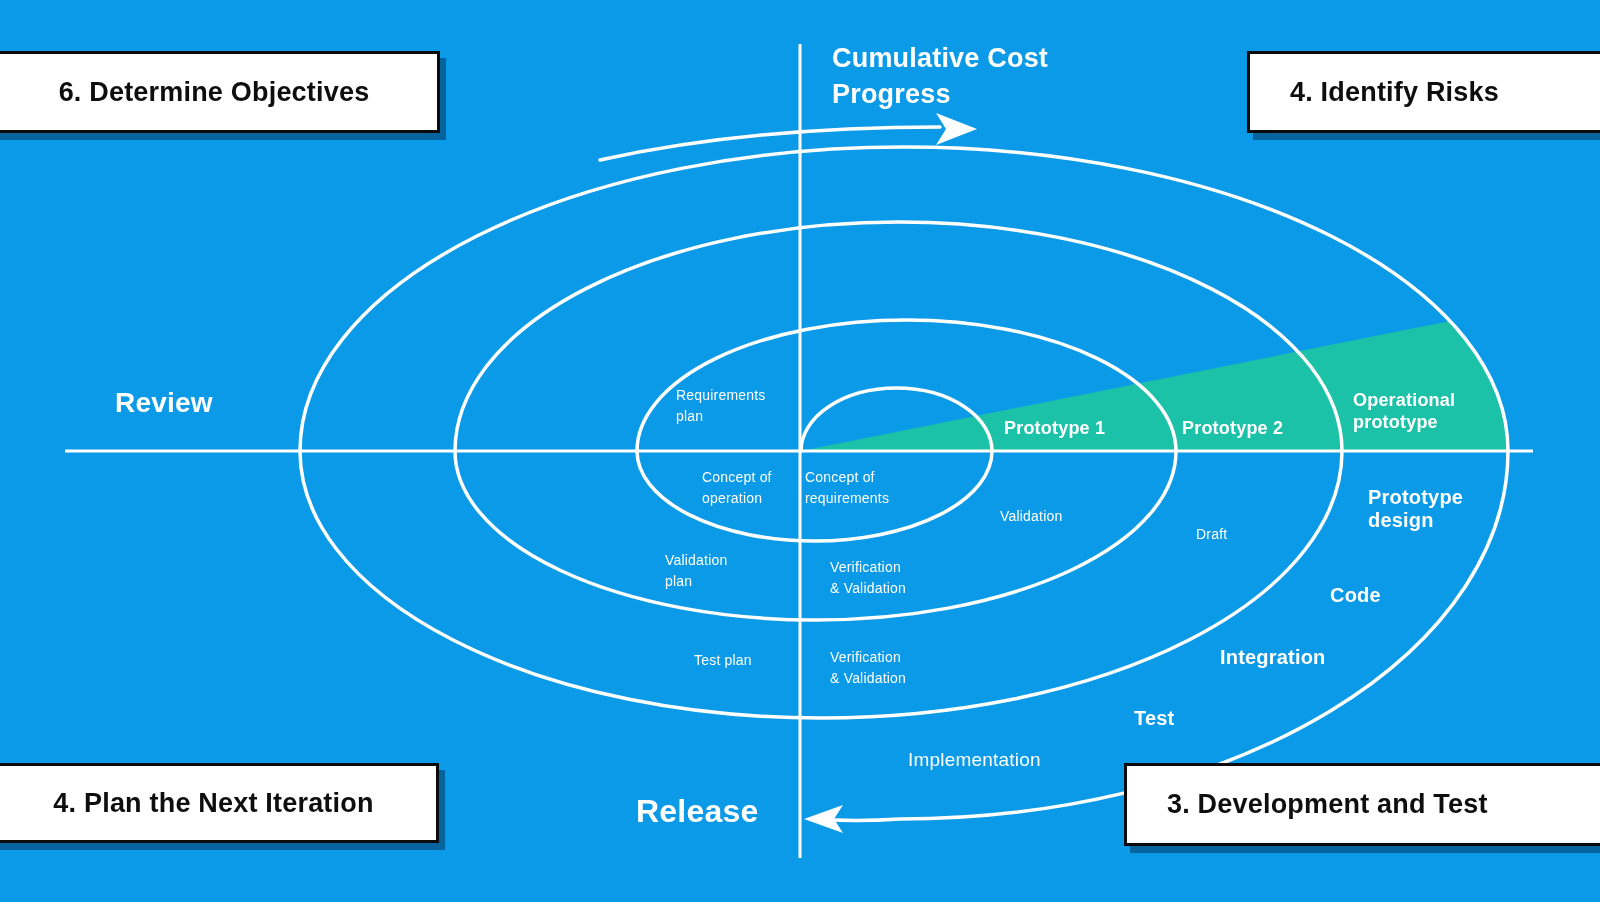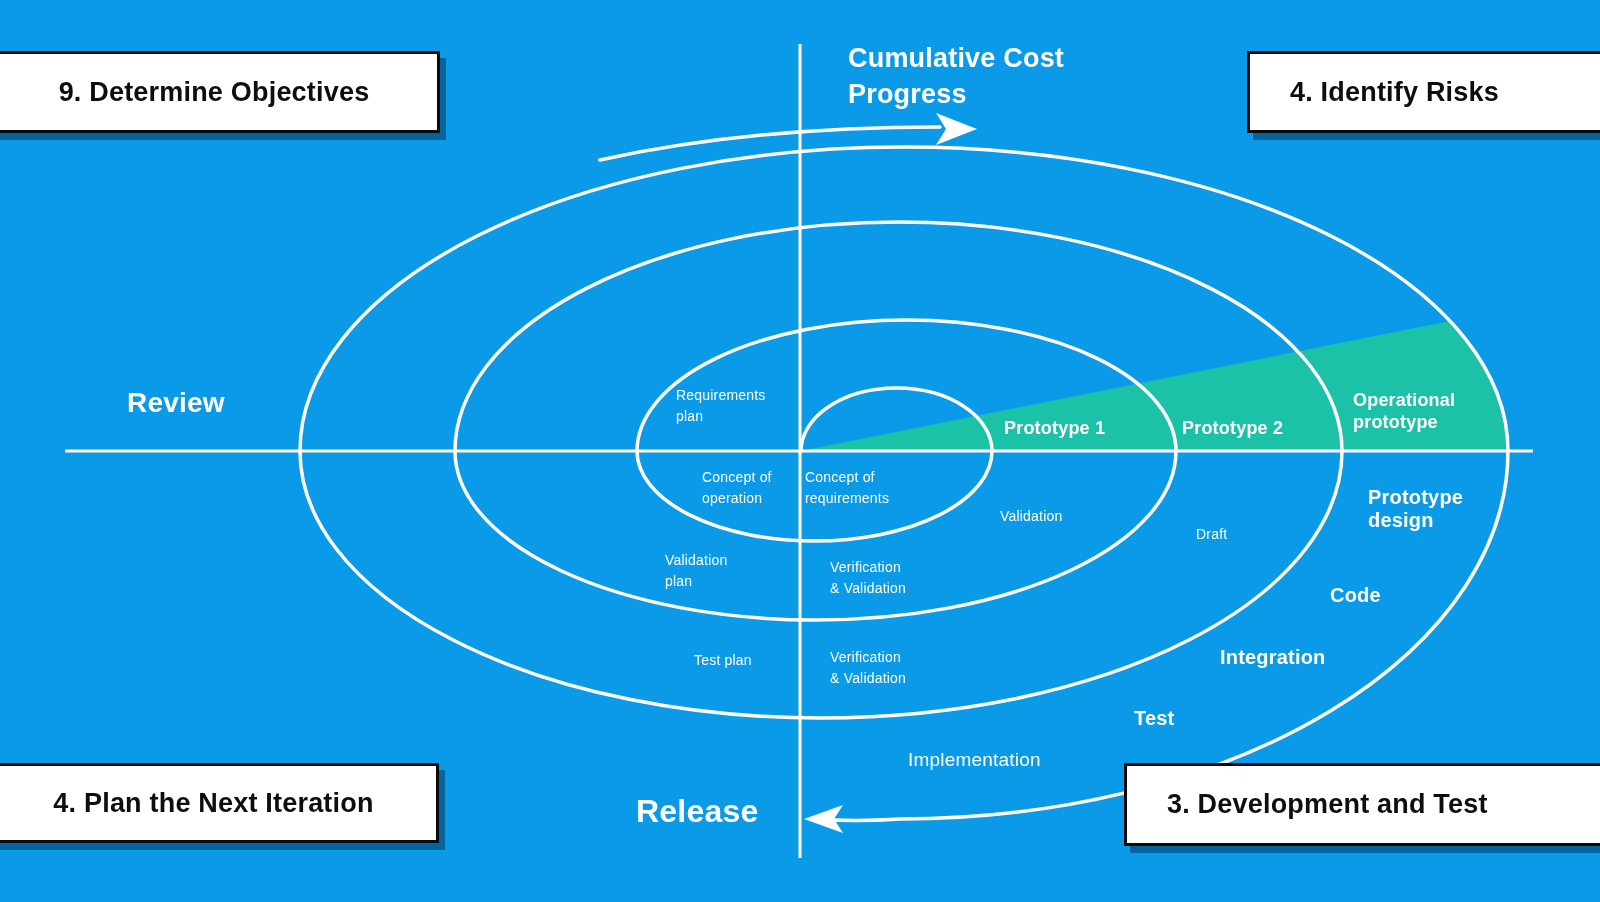--- a/index.html
+++ b/index.html
@@ -19,21 +19,21 @@
   .corner-box.centered{justify-content:center;}
   .corner-box.left-pad{justify-content:flex-start;padding-left:40px;}
   .lbl{
     position:absolute;z-index:2;color:#ffffff;
     white-space:pre-line;letter-spacing:.2px;
   }
   .lbl.small{font-size:14px;font-weight:500;line-height:21px;}
   .lbl.mid{font-size:20px;font-weight:600;line-height:23px;}
   .lbl.proto{font-size:18px;font-weight:700;line-height:22px;}
   .lbl.axis{font-size:28px;font-weight:700;}
-  .lbl.cumulative{font-size:27px;font-weight:700;line-height:36px;margin-left:16px;}
+  .lbl.cumulative{font-size:27px;font-weight:700;line-height:36px;}
 </style>
 </head>
 <body>
 
 <div class="canvas">
 
   <svg class="diagram-svg" width="1600" height="902" viewBox="0 0 1600 902">
 
     <path d="M 801 451 L 1450 321 A 604 304 0 0 1 1508 451 Z" fill="#1CC2A7"></path>
 
@@ -52,35 +52,35 @@
 
     <line x1="65" y1="451" x2="1533" y2="451" stroke="#FFFFFF" stroke-width="3"></line>
 
     <line x1="800" y1="44" x2="800" y2="858" stroke="#FFFFFF" stroke-width="3"></line>
 
     <path d="M 600 160 C 700 138 820 127 940 127" fill="none" stroke="#FFFFFF" stroke-width="3.5" stroke-linecap="round"></path>
     <path d="M 977 129 L 936 113 L 946 129 L 936 145 Z" fill="#FFFFFF"></path>
   </svg>
 
   <div class="corner-box centered" style="left:-12px;top:51px;width:452px;height:82px;">
-    <span>9. Determine Objectives</span>
+    <span>6. Determine Objectives</span>
   </div>
   <div class="corner-box left-pad" style="left:1247px;top:51px;width:375px;height:82px;">
     <span>4. Identify Risks</span>
   </div>
   <div class="corner-box left-pad" style="left:1124px;top:763px;width:498px;height:83px;">
     <span>3. Development and Test</span>
   </div>
   <div class="corner-box centered" style="left:-12px;top:763px;width:451px;height:80px;">
     <span>4. Plan the Next Iteration</span>
   </div>
 
   <div class="lbl cumulative" style="left:832px;top:40px;">Cumulative Cost
 Progress</div>
-  <div class="lbl axis" style="left:115px;top:387px;margin-left:12px;">Review</div>
+  <div class="lbl axis" style="left:115px;top:387px;">Review</div>
   <div class="lbl axis" style="left:636px;top:793px;font-size:32px;">Release</div>
 
   <div class="lbl small" style="left:676px;top:385px;">Requirements
 plan</div>
 
   <div class="lbl small" style="left:702px;top:467px;">Concept of
 operation</div>
   <div class="lbl small" style="left:805px;top:467px;">Concept of
 requirements</div>
   <div class="lbl small" style="left:665px;top:550px;">Validation

